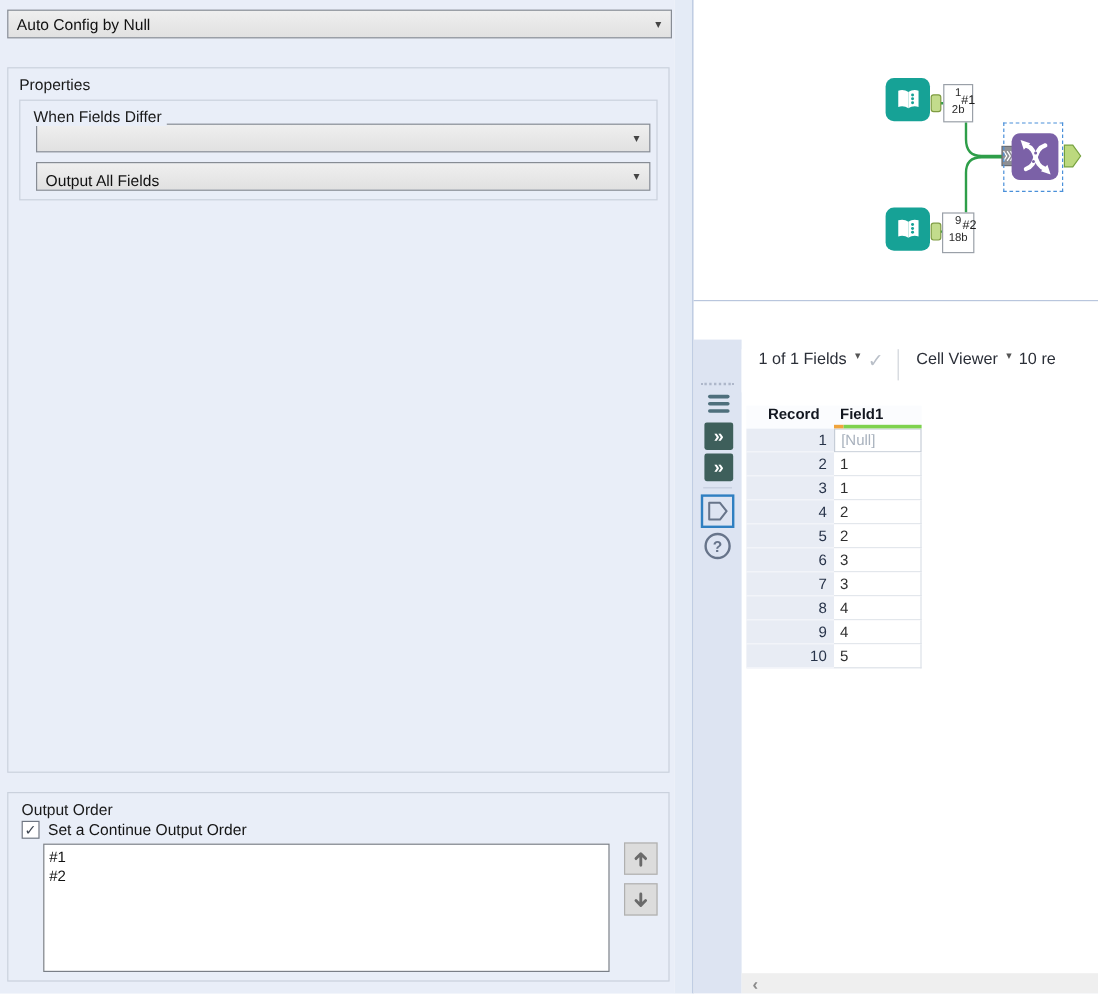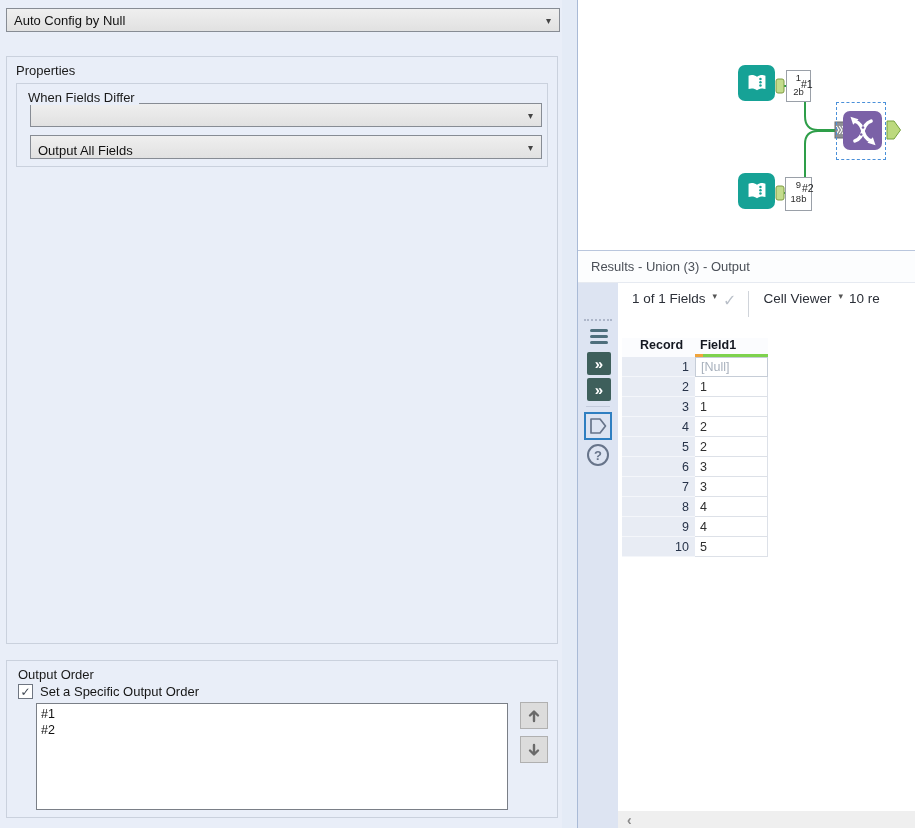--- a/index.html
+++ b/index.html
@@ -141,21 +141,21 @@
       <span>Output All Fields</span>
       <span class="caret">▾</span>
     </div>
 
     <div class="groupbox oo-group"></div>
     <span class="group-label oo-label">Output Order</span>
 
     <div class="checkbox">
       <span>✓</span>
     </div>
-    <span class="checkbox-label">Set a Specific Output Order</span>
+    <span class="checkbox-label">Set a Continue Output Order</span>
 
     <div class="listbox">
       <div class="list-item">#1</div>
       <div class="list-item">#2</div>
     </div>
 
     <div class="order-btn btn-up">
       <svg width="16" height="16" viewBox="0 0 16 16">
         <path d="M8 13 V4 M4 7.5 L8 3.5 L12 7.5" stroke="#6a6a6a" stroke-width="2.4" fill="none" stroke-linecap="round" stroke-linejoin="round"></path>
       </svg>
@@ -220,23 +220,20 @@
         <polygon points="5,3 14,6 8,12" fill="#ffffff"></polygon>
         <polygon points="33,35 24,32 30,26" fill="#ffffff"></polygon>
         <circle cx="19" cy="15" r="1.4" fill="#7B61A7"></circle>
         <circle cx="17" cy="23" r="1.4" fill="#7B61A7"></circle>
         <circle cx="23" cy="19" r="1.4" fill="#7B61A7"></circle>
       </svg>
     </div>
   </div>
 
   <div class="results">
-    <div class="results-titlebar">
-      <span class="results-title">Results - Union (3) - Output</span>
-    </div>
 
     <div class="results-sidebar">
       <div class="grip"></div>
       <div class="side-icon icon-bars">
         <div class="bar"></div>
           <div class="bar"></div>
           <div class="bar"></div>
       </div>
       <div class="side-icon icon-chev1">
         <div class="chev-square"><span>»</span></div>

